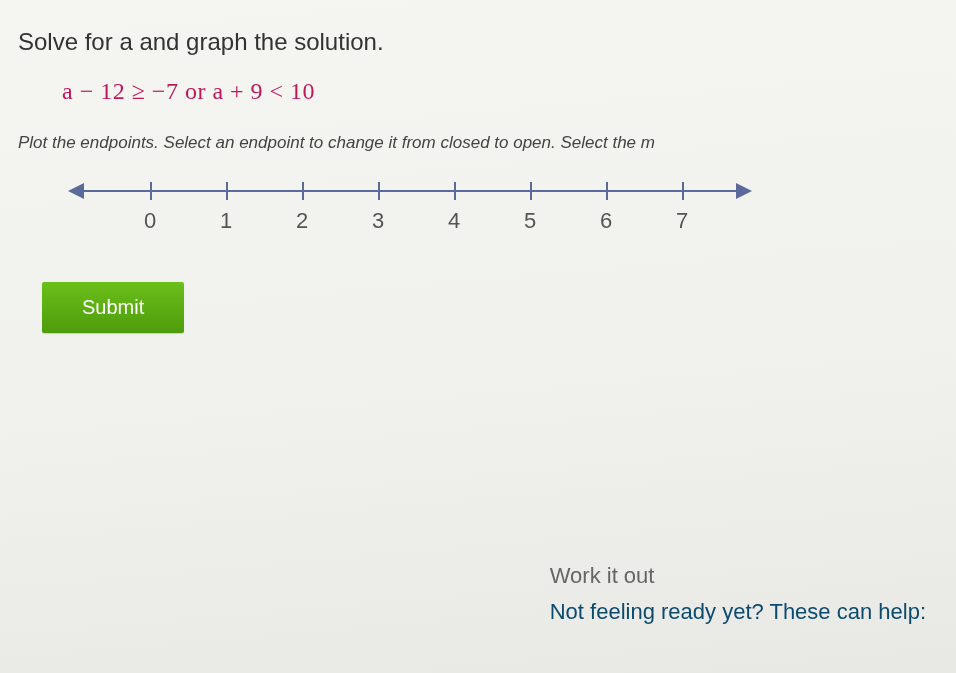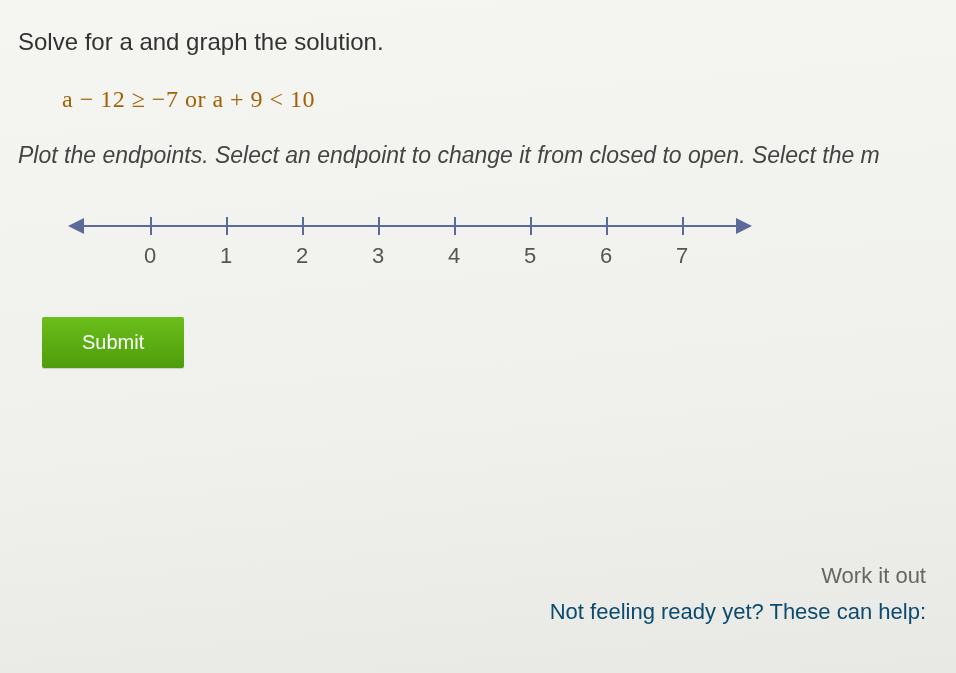--- a/index.html
+++ b/index.html
@@ -13,37 +13,37 @@
       background: linear-gradient(175deg, #f5f5f2 0%, #f0f0ed 60%, #e8e8e4 100%);
       font-family: Arial, Helvetica, sans-serif;
       padding: 28px 10px 20px 18px;
       color: #3a3a3a;
       overflow: hidden;
       position: relative;
     }
     .prompt {
       font-size: 24px;
       color: #333;
-      margin-bottom: 30px;
+      margin-bottom: 22px;
       font-weight: 400;
     }
     .inequality {
       font-family: 'Times New Roman', Times, serif;
       font-size: 24px;
-      color: #a16207;
+      color: #be185d;
       margin-left: 44px;
       margin-bottom: 26px;
       letter-spacing: 0.5px;
     }
     .instructions {
       font-style: italic;
-      font-size: 23px;
+      font-size: 17px;
       color: #444;
       line-height: 1.45;
-      margin-bottom: 39px;
+      margin-bottom: 20px;
     }
     .numberline-wrap {
       margin-left: 52px;
       margin-bottom: 36px;
     }
     .numberline {
       position: relative;
       width: 680px;
       height: 70px;
     }
@@ -99,21 +99,21 @@
       border: none;
       border-radius: 2px;
       margin-left: 24px;
       cursor: pointer;
       box-shadow: 0 1px 1px rgba(0,0,0,0.15);
     }
     .footer-area {
       position: absolute;
       bottom: 48px;
       right: 30px;
-      text-align: right;
+      text-align: left;
       color: #555;
       margin-top: 11px;
     }
     .work-it {
       font-size: 22px;
       color: #666;
       margin-bottom: 10px;
     }
     .not-ready {
       font-size: 22px;

